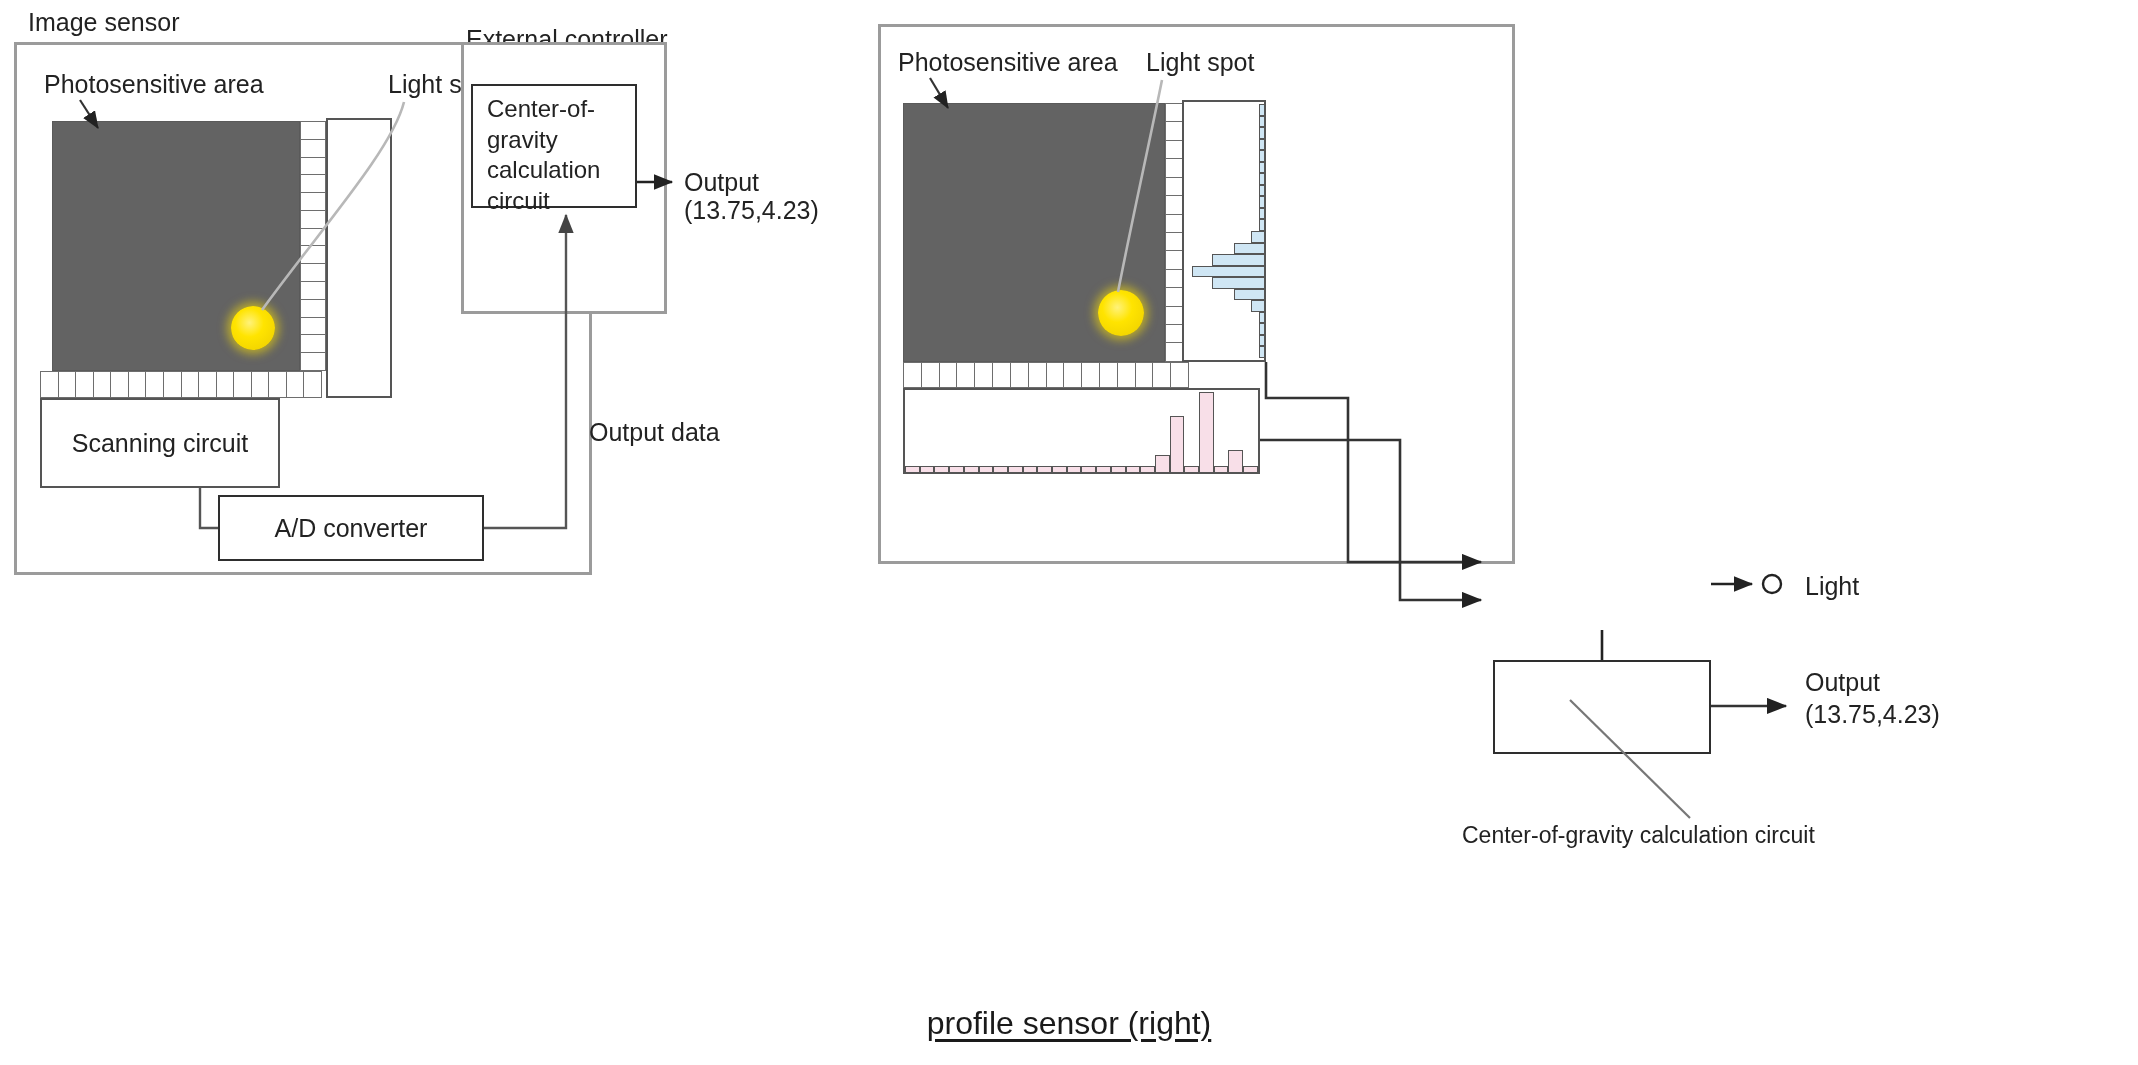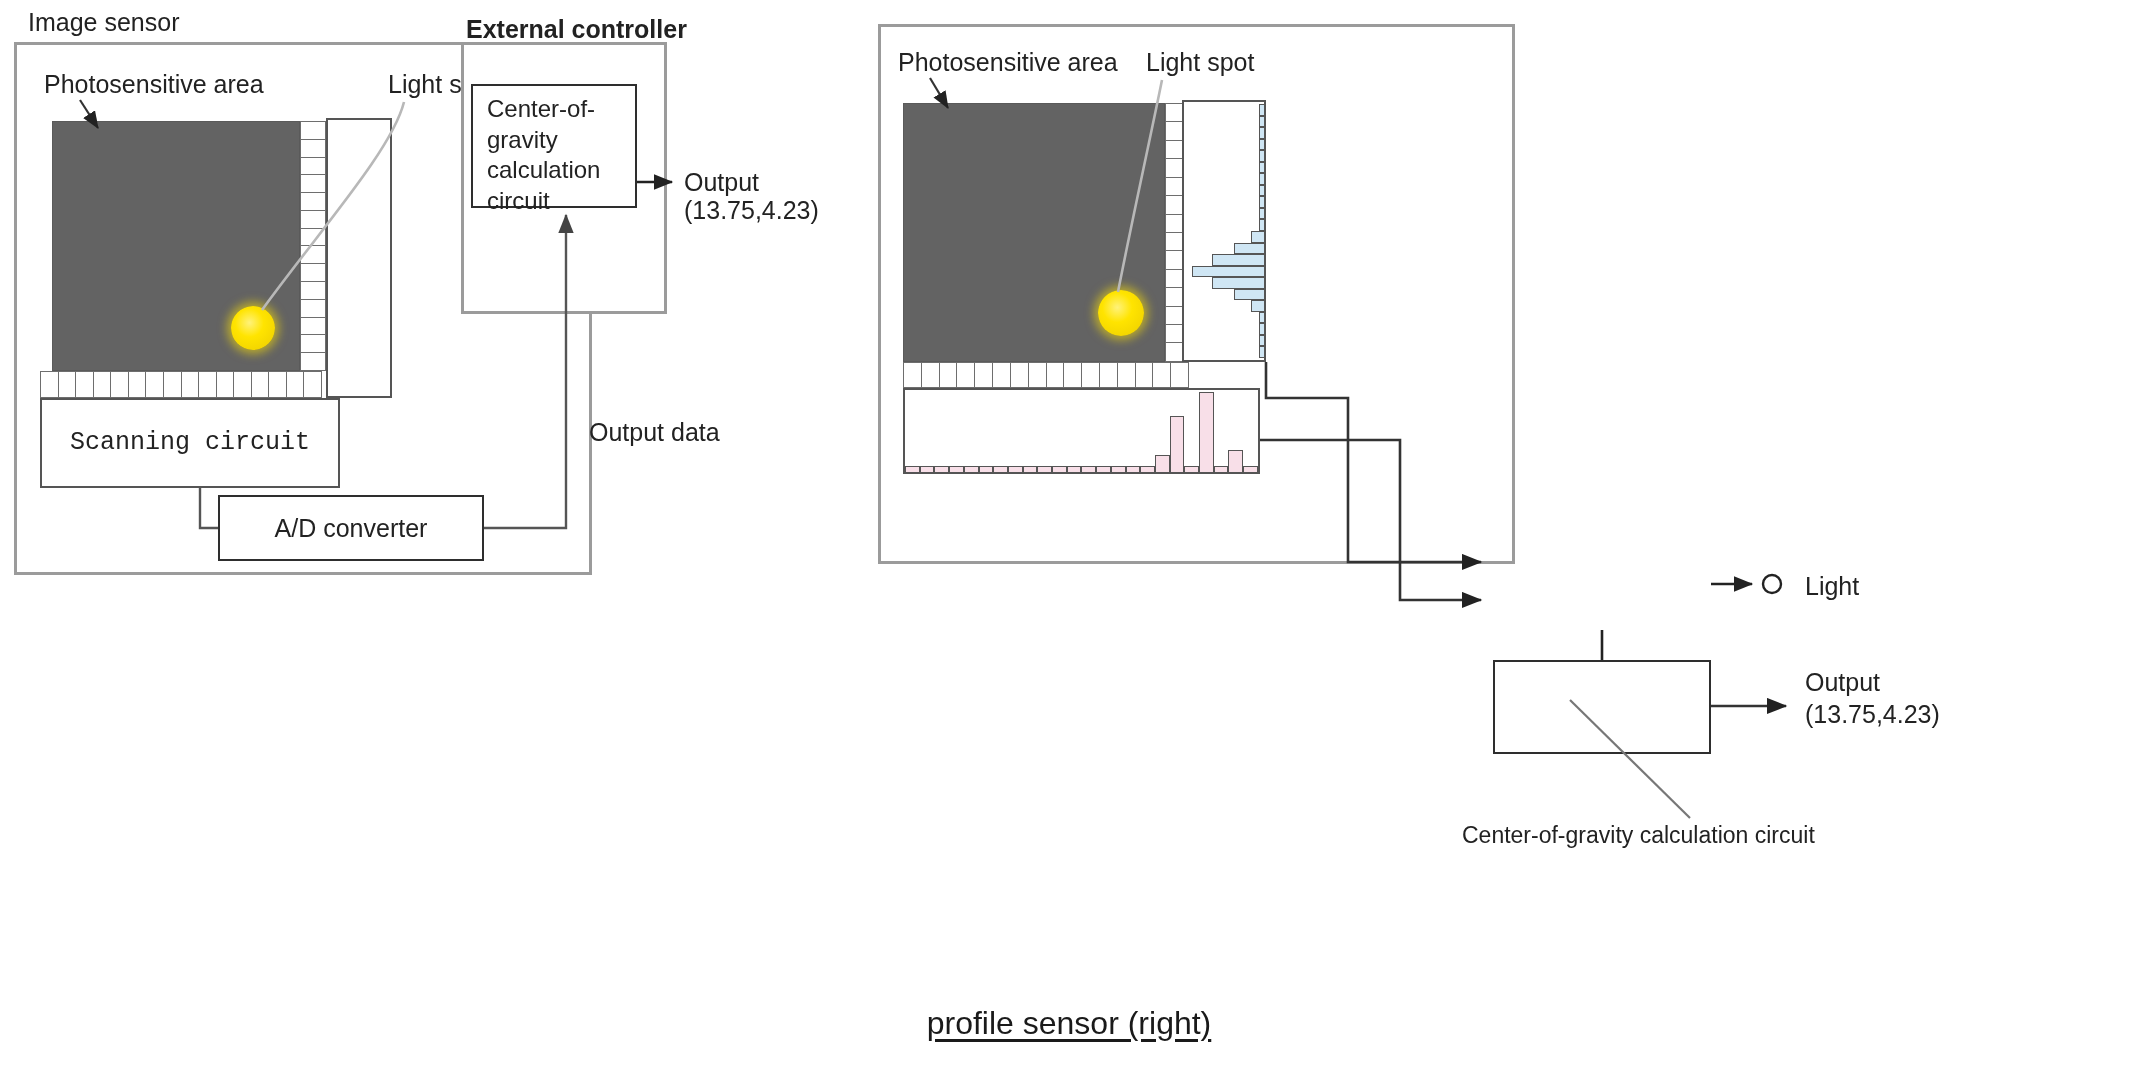--- a/index.html
+++ b/index.html
@@ -179,25 +179,25 @@
       <i></i>
       <i></i>
       <i></i>
       <i></i>
   </div>
 
   <div class="block thin" style="left:326px; top:118px; width:66px; height:280px;"></div>
 
   <div class="spot" style="left:231px; top:306px; width:44px; height:44px;"></div>
 
-  <div class="block thin" style="left:40px; top:398px; width:300px; height:90px;font-family:Liberation Mono, monospace;">Scanning circuit</div>
+  <div class="block thin" style="left:40px; top:398px; width:240px; height:90px;">Scanning circuit</div>
 
   <div class="block" style="left:218px; top:495px; width:266px; height:66px;">A/D converter</div>
 
-  <div class="lbl" style="left:466px; top:15px;font-weight:bold;">External controller</div>
+  <div class="lbl" style="left:466px; top:25px;">External controller</div>
   <div class="chassis" style="left:461px; top:42px; width:206px; height:272px;"></div>
 
   <div class="block left-text" style="left:471px; top:84px; width:166px; height:124px; font-size:24px; line-height:1.28; padding:8px 0 0 14px; align-items:flex-start;">
     <span style="display:block;">Center-of-gravity calculation circuit</span>
   </div>
 
   <div class="lbl" style="left:684px; top:168px;">Output</div>
   <div class="lbl" style="left:684px; top:196px;">(13.75,4.23)</div>
 
   <div class="lbl" style="left:589px; top:418px;">Output data</div>

